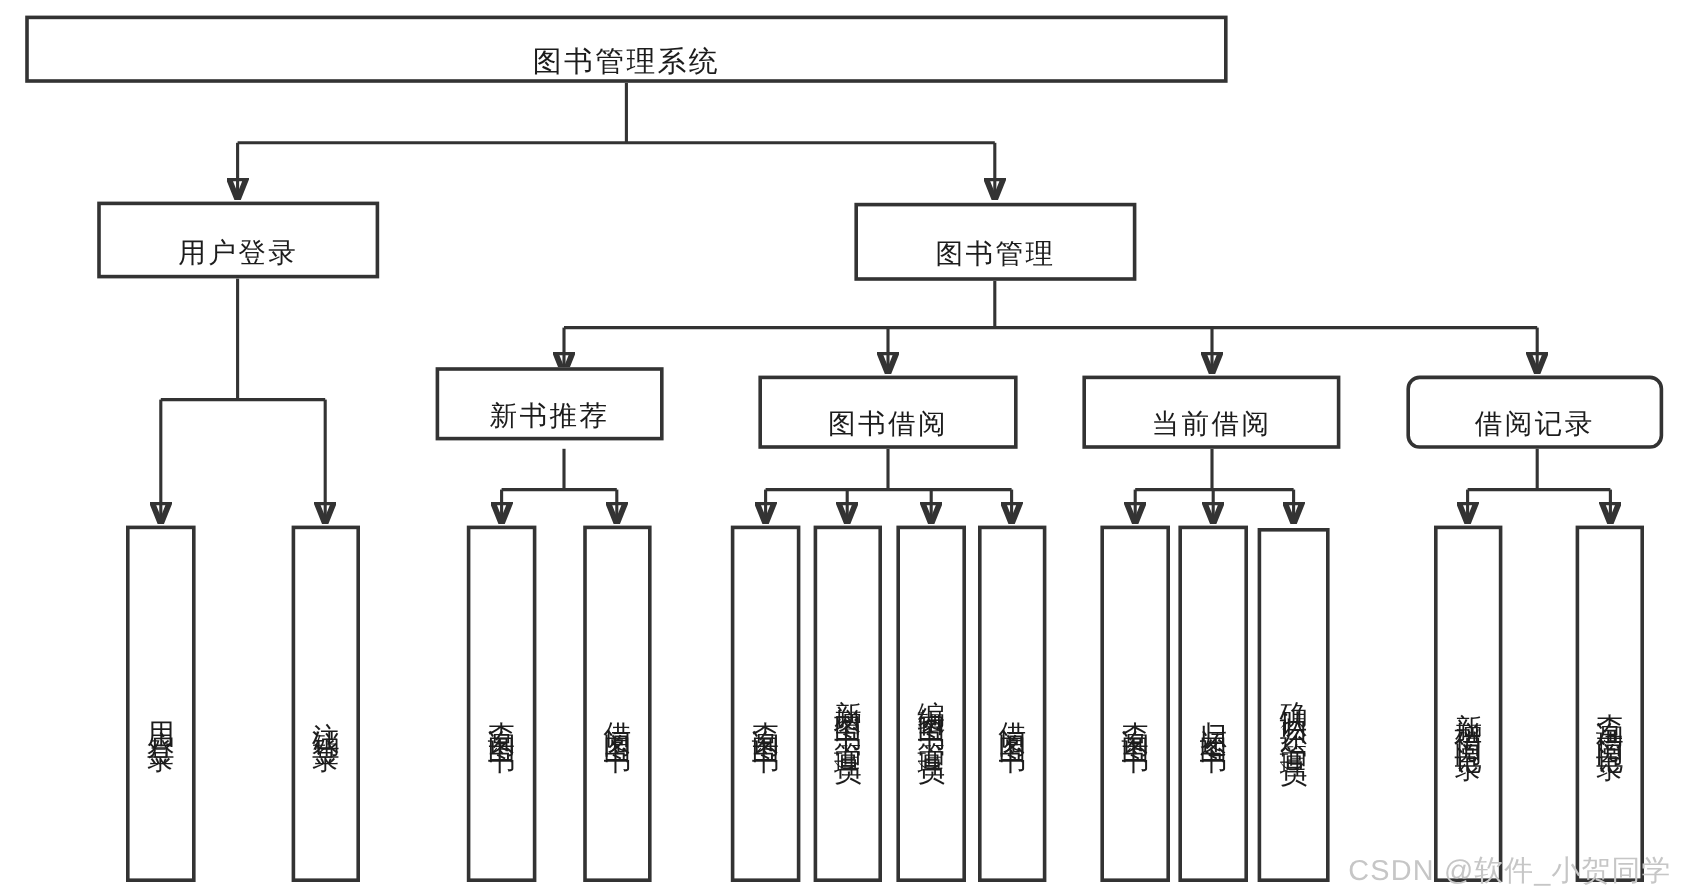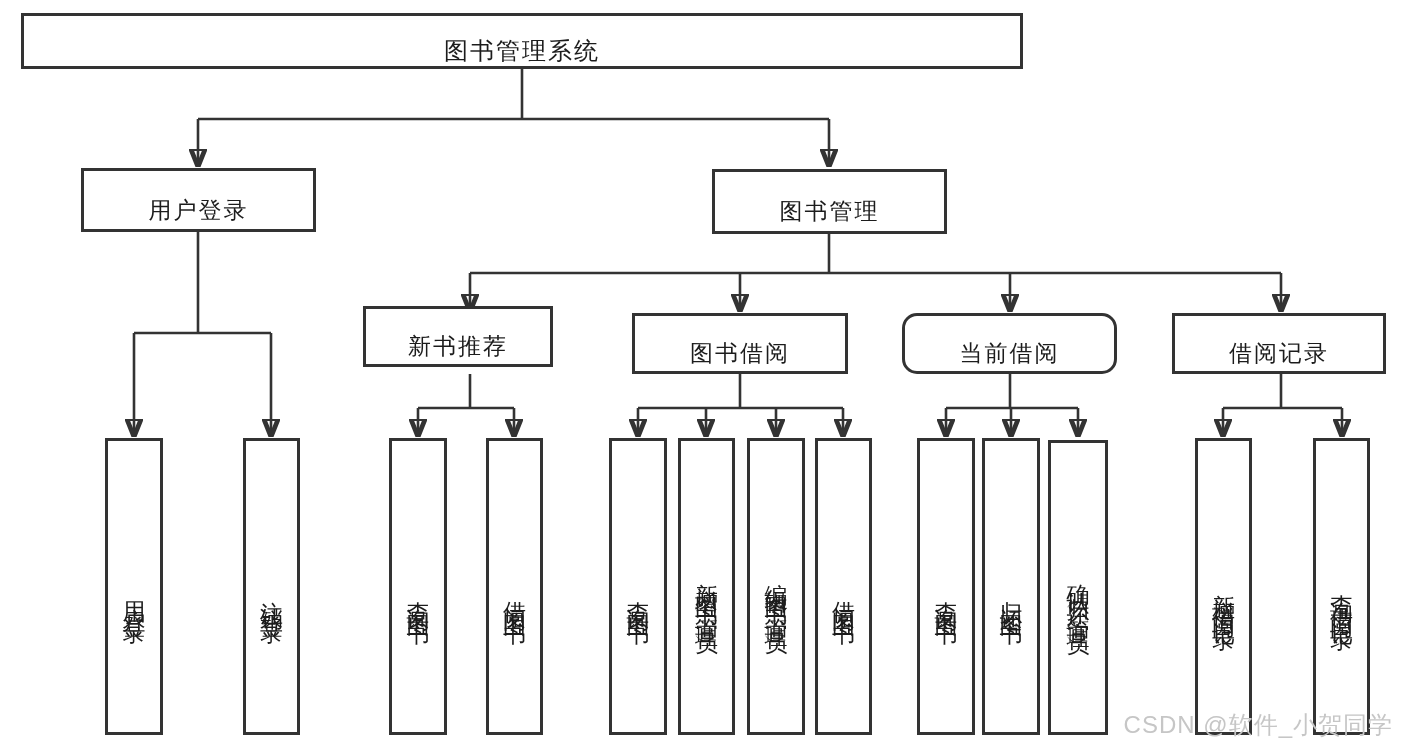--- a/index.html
+++ b/index.html
@@ -104,24 +104,24 @@
   <div class="node" style="left:712px;top:169px;width:235px;height:65px;">
     <span class="lbl">图书管理</span>
   </div>
 
   <div class="node" style="left:363px;top:306px;width:190px;height:61px;">
     <span class="lbl">新书推荐</span>
   </div>
   <div class="node" style="left:632px;top:313px;width:216px;height:61px;align-items:center;">
     <span class="lbl">图书借阅</span>
   </div>
-  <div class="node" style="left:902px;top:313px;width:215px;height:61px;border-radius:15px;">
+  <div class="node" style="left:902px;top:313px;width:215px;height:61px;">
     <span class="lbl">当前借阅</span>
   </div>
-  <div class="node" style="left:1172px;top:313px;width:214px;height:61px;">
+  <div class="node" style="left:1172px;top:313px;width:214px;height:61px;border-radius:11px;">
     <span class="lbl">借阅记录</span>
   </div>
 
   <div class="node vbox" style="left:105px;top:438px;width:58px;height:297px;">
     <span class="lbl">用户登录</span>
   </div>
   <div class="node vbox" style="left:243px;top:438px;width:57px;height:297px;">
     <span class="lbl">注销登录</span>
   </div>
 

